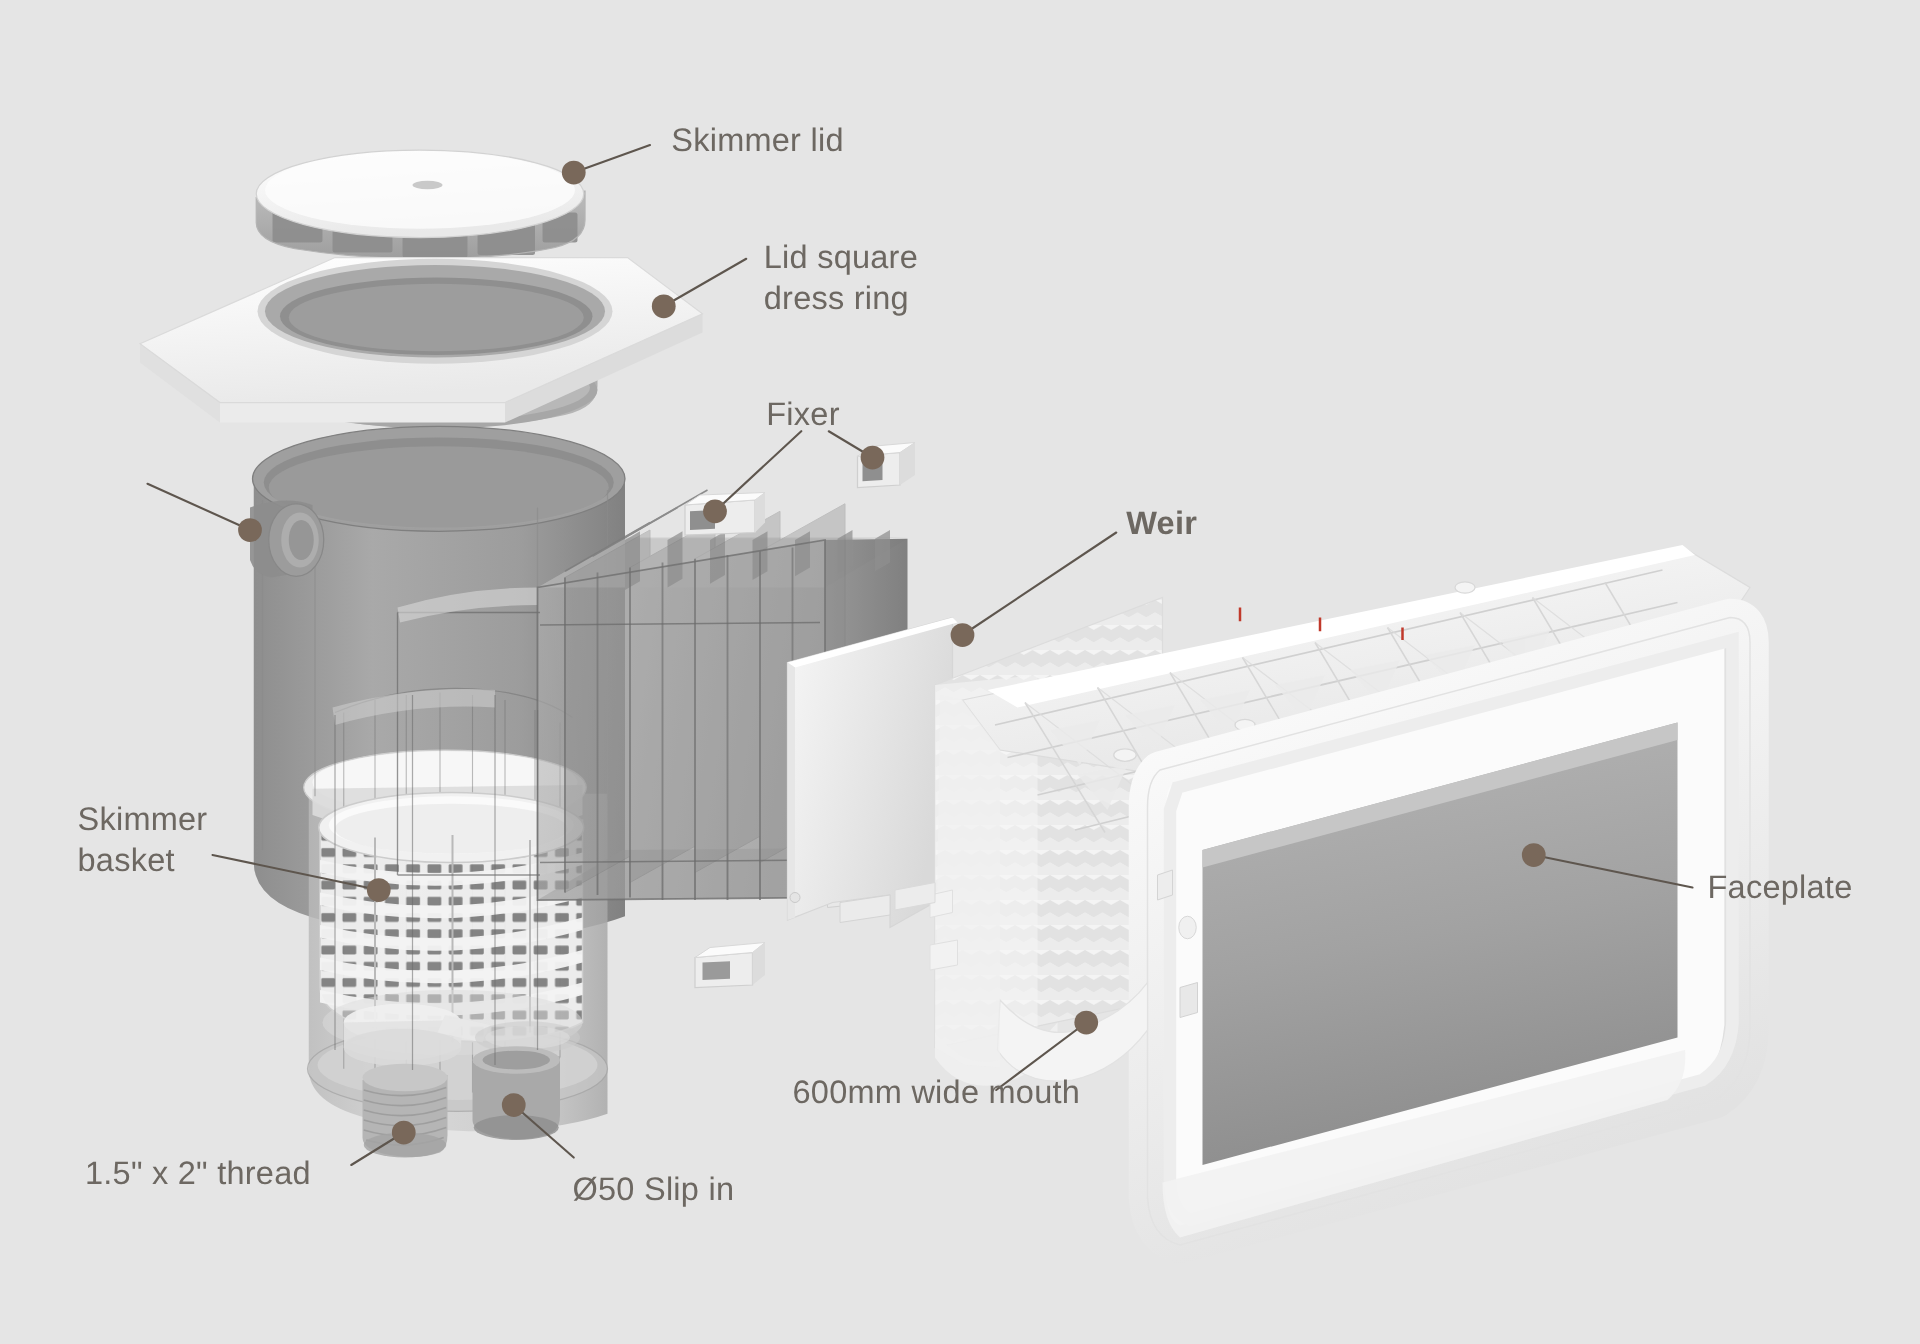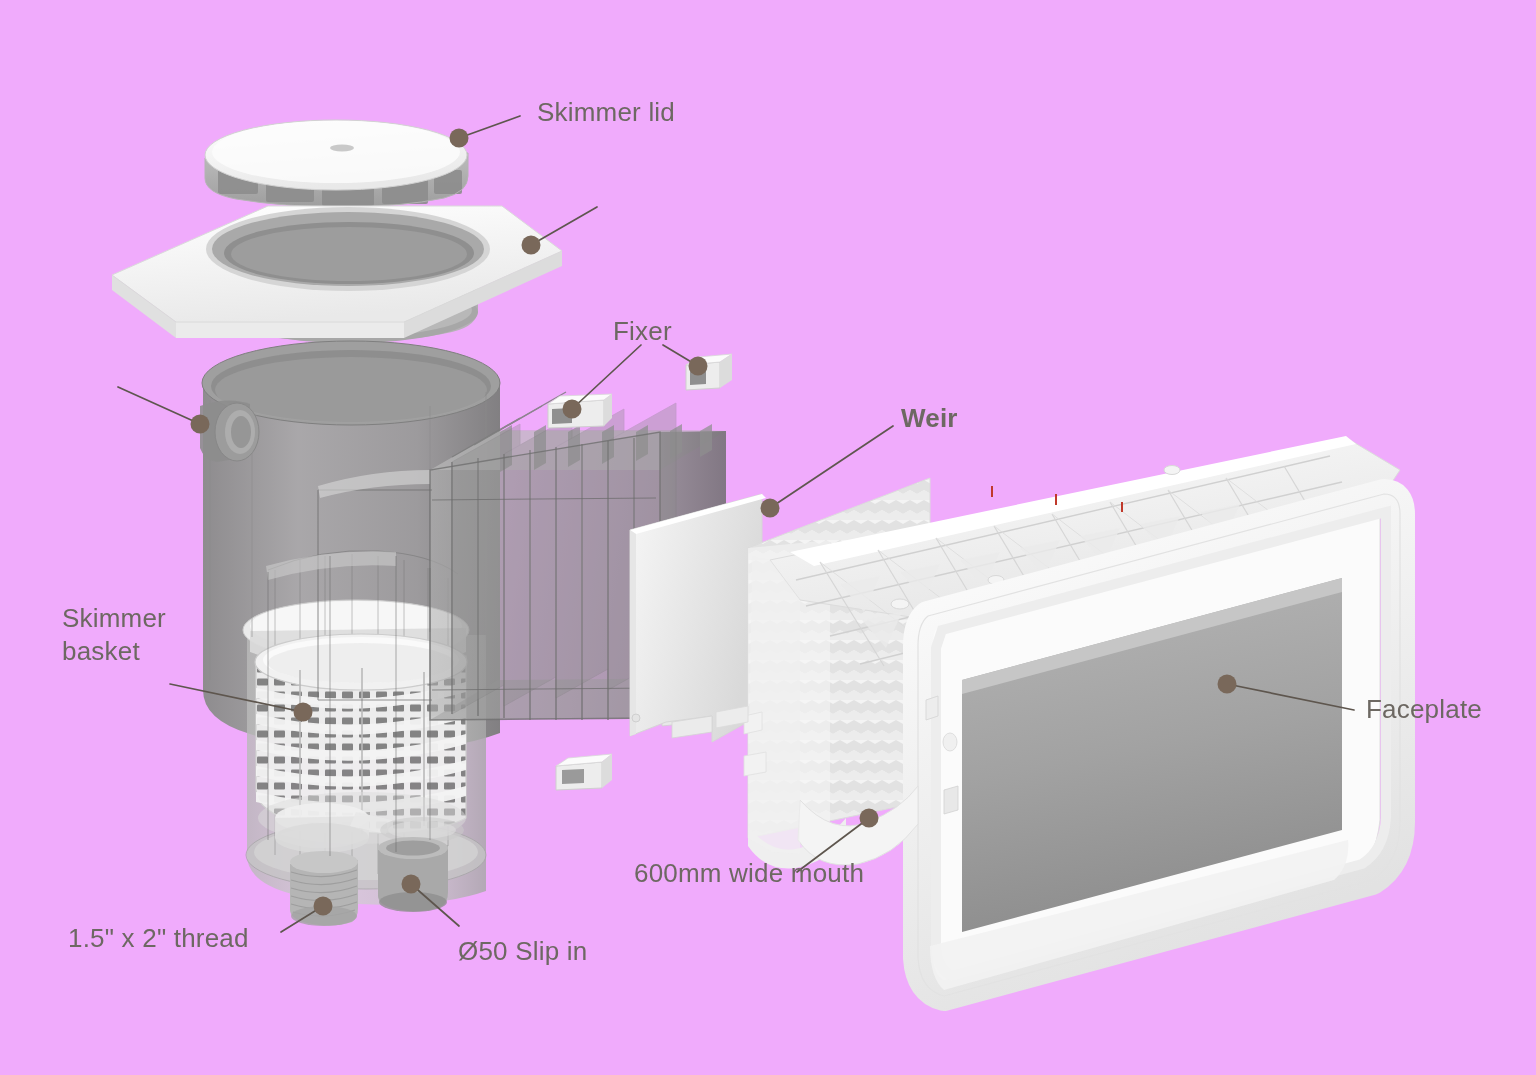--- a/index.html
+++ b/index.html
@@ -5,21 +5,21 @@
 <style>
   html,body{margin:0;padding:0;background:#ffffff;}
   body{
     font-family:"Liberation Sans", sans-serif;
     -webkit-font-smoothing:antialiased;
   }
   #stage{
     position:relative;
     width:1536px;
     height:1075px;
-    background:#f0abfc;
+    background:#e5e5e5;
     overflow:hidden;
   }
   #art{position:absolute;left:0;top:0;width:1536px;height:1075px;}
   .labels{position:absolute;left:0;top:0;width:1536px;height:1075px;}
   .lbl{
     position:absolute;
     color:#6d6862;
     font-size:26px;
     line-height:1.28;
     font-weight:400;
@@ -446,22 +446,24 @@
         <circle cx="303" cy="712" r="9.5" fill="#79685a"></circle>
         <circle cx="1227" cy="684" r="9.5" fill="#79685a"></circle>
         <circle cx="869" cy="818" r="9.5" fill="#79685a"></circle>
         <circle cx="323" cy="906" r="9.5" fill="#79685a"></circle>
         <circle cx="411" cy="884" r="9.5" fill="#79685a"></circle>
       </g>
   </svg>
 
   <div class="labels" id="labels">
       <div class="lbl" style="left: 537px; top: 96px;">Skimmer lid</div>
+      <div class="lbl" style="left: 611px; top: 189px;">Lid square
+dress ring</div>
       <div class="lbl" style="left: 613px; top: 315px;">Fixer</div>
       <div class="lbl" style="left: 901px; top: 402px; font-weight: bold;">Weir</div>
-      <div class="lbl" style="left: 62px; top: 602px;">Skimmer
+      <div class="lbl" style="left: 62px; top: 639px;">Skimmer
 basket</div>
       <div class="lbl" style="left: 1366px; top: 693px;">Faceplate</div>
       <div class="lbl" style="left: 634px; top: 857px;">600mm wide mouth</div>
       <div class="lbl" style="left: 68px; top: 922px;">1.5" x 2" thread</div>
       <div class="lbl" style="left: 458px; top: 935px;">Ø50 Slip in</div>
     </div>
 </div>
 
 </body></html>

